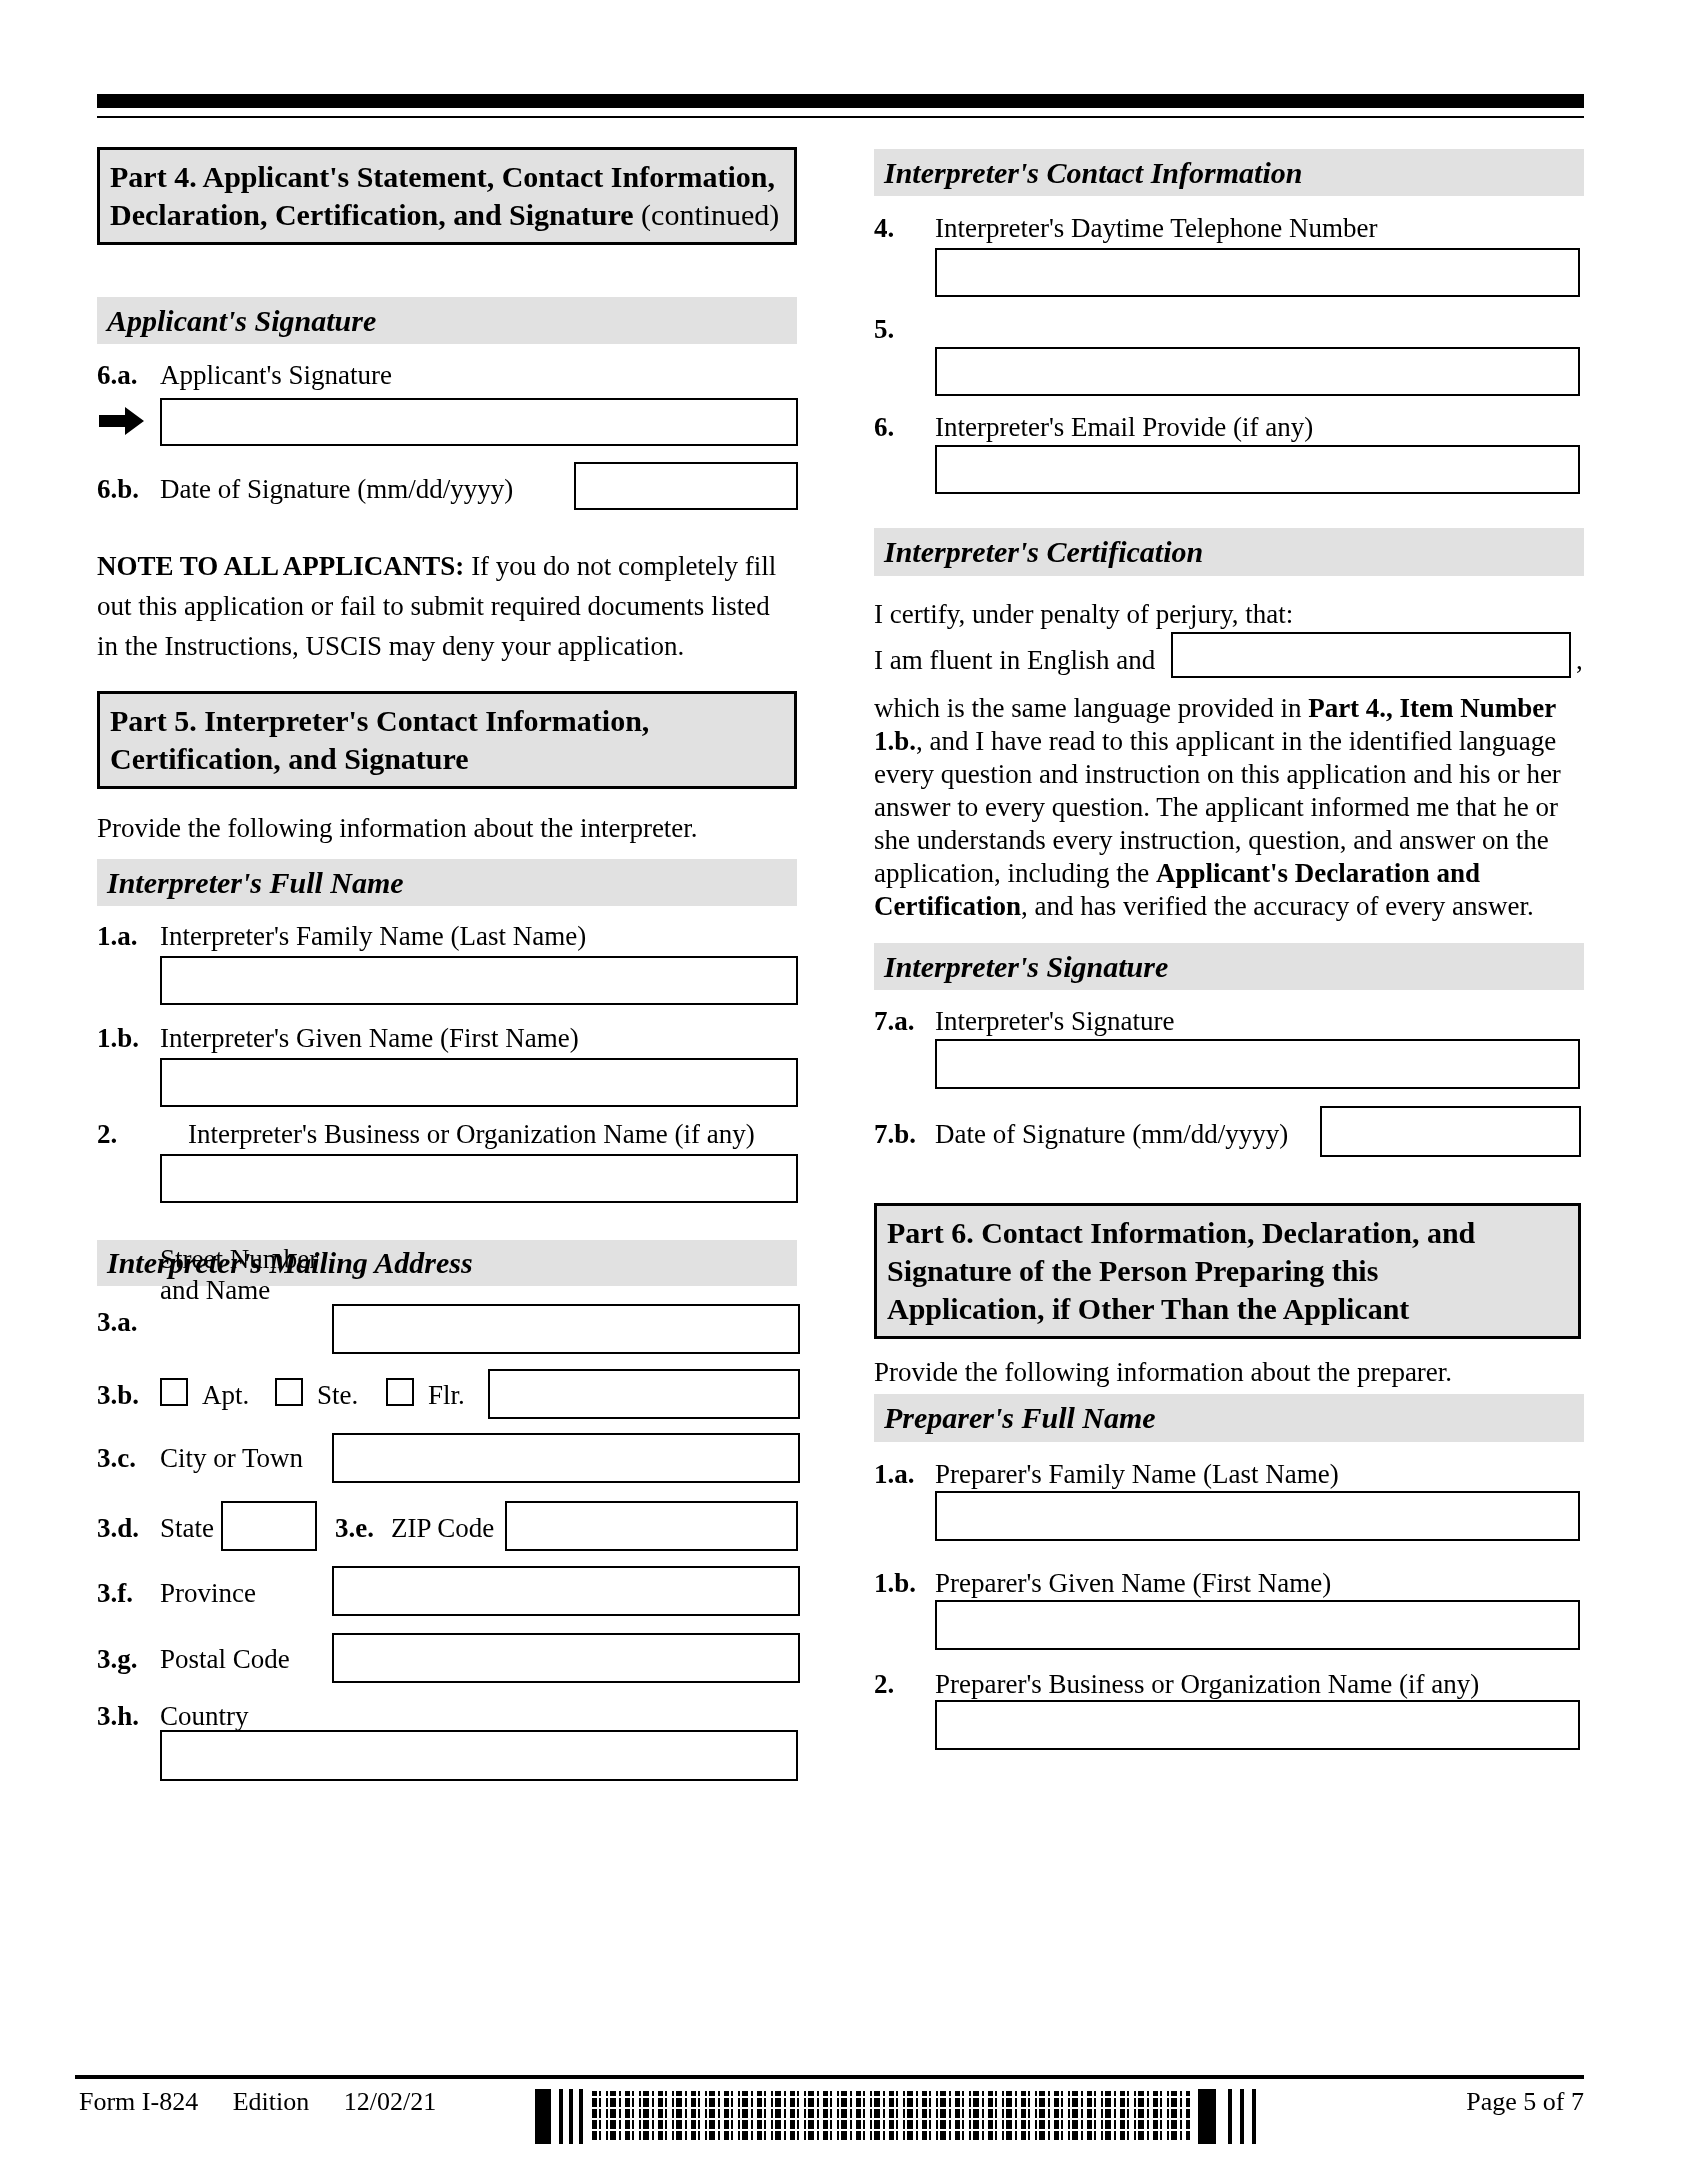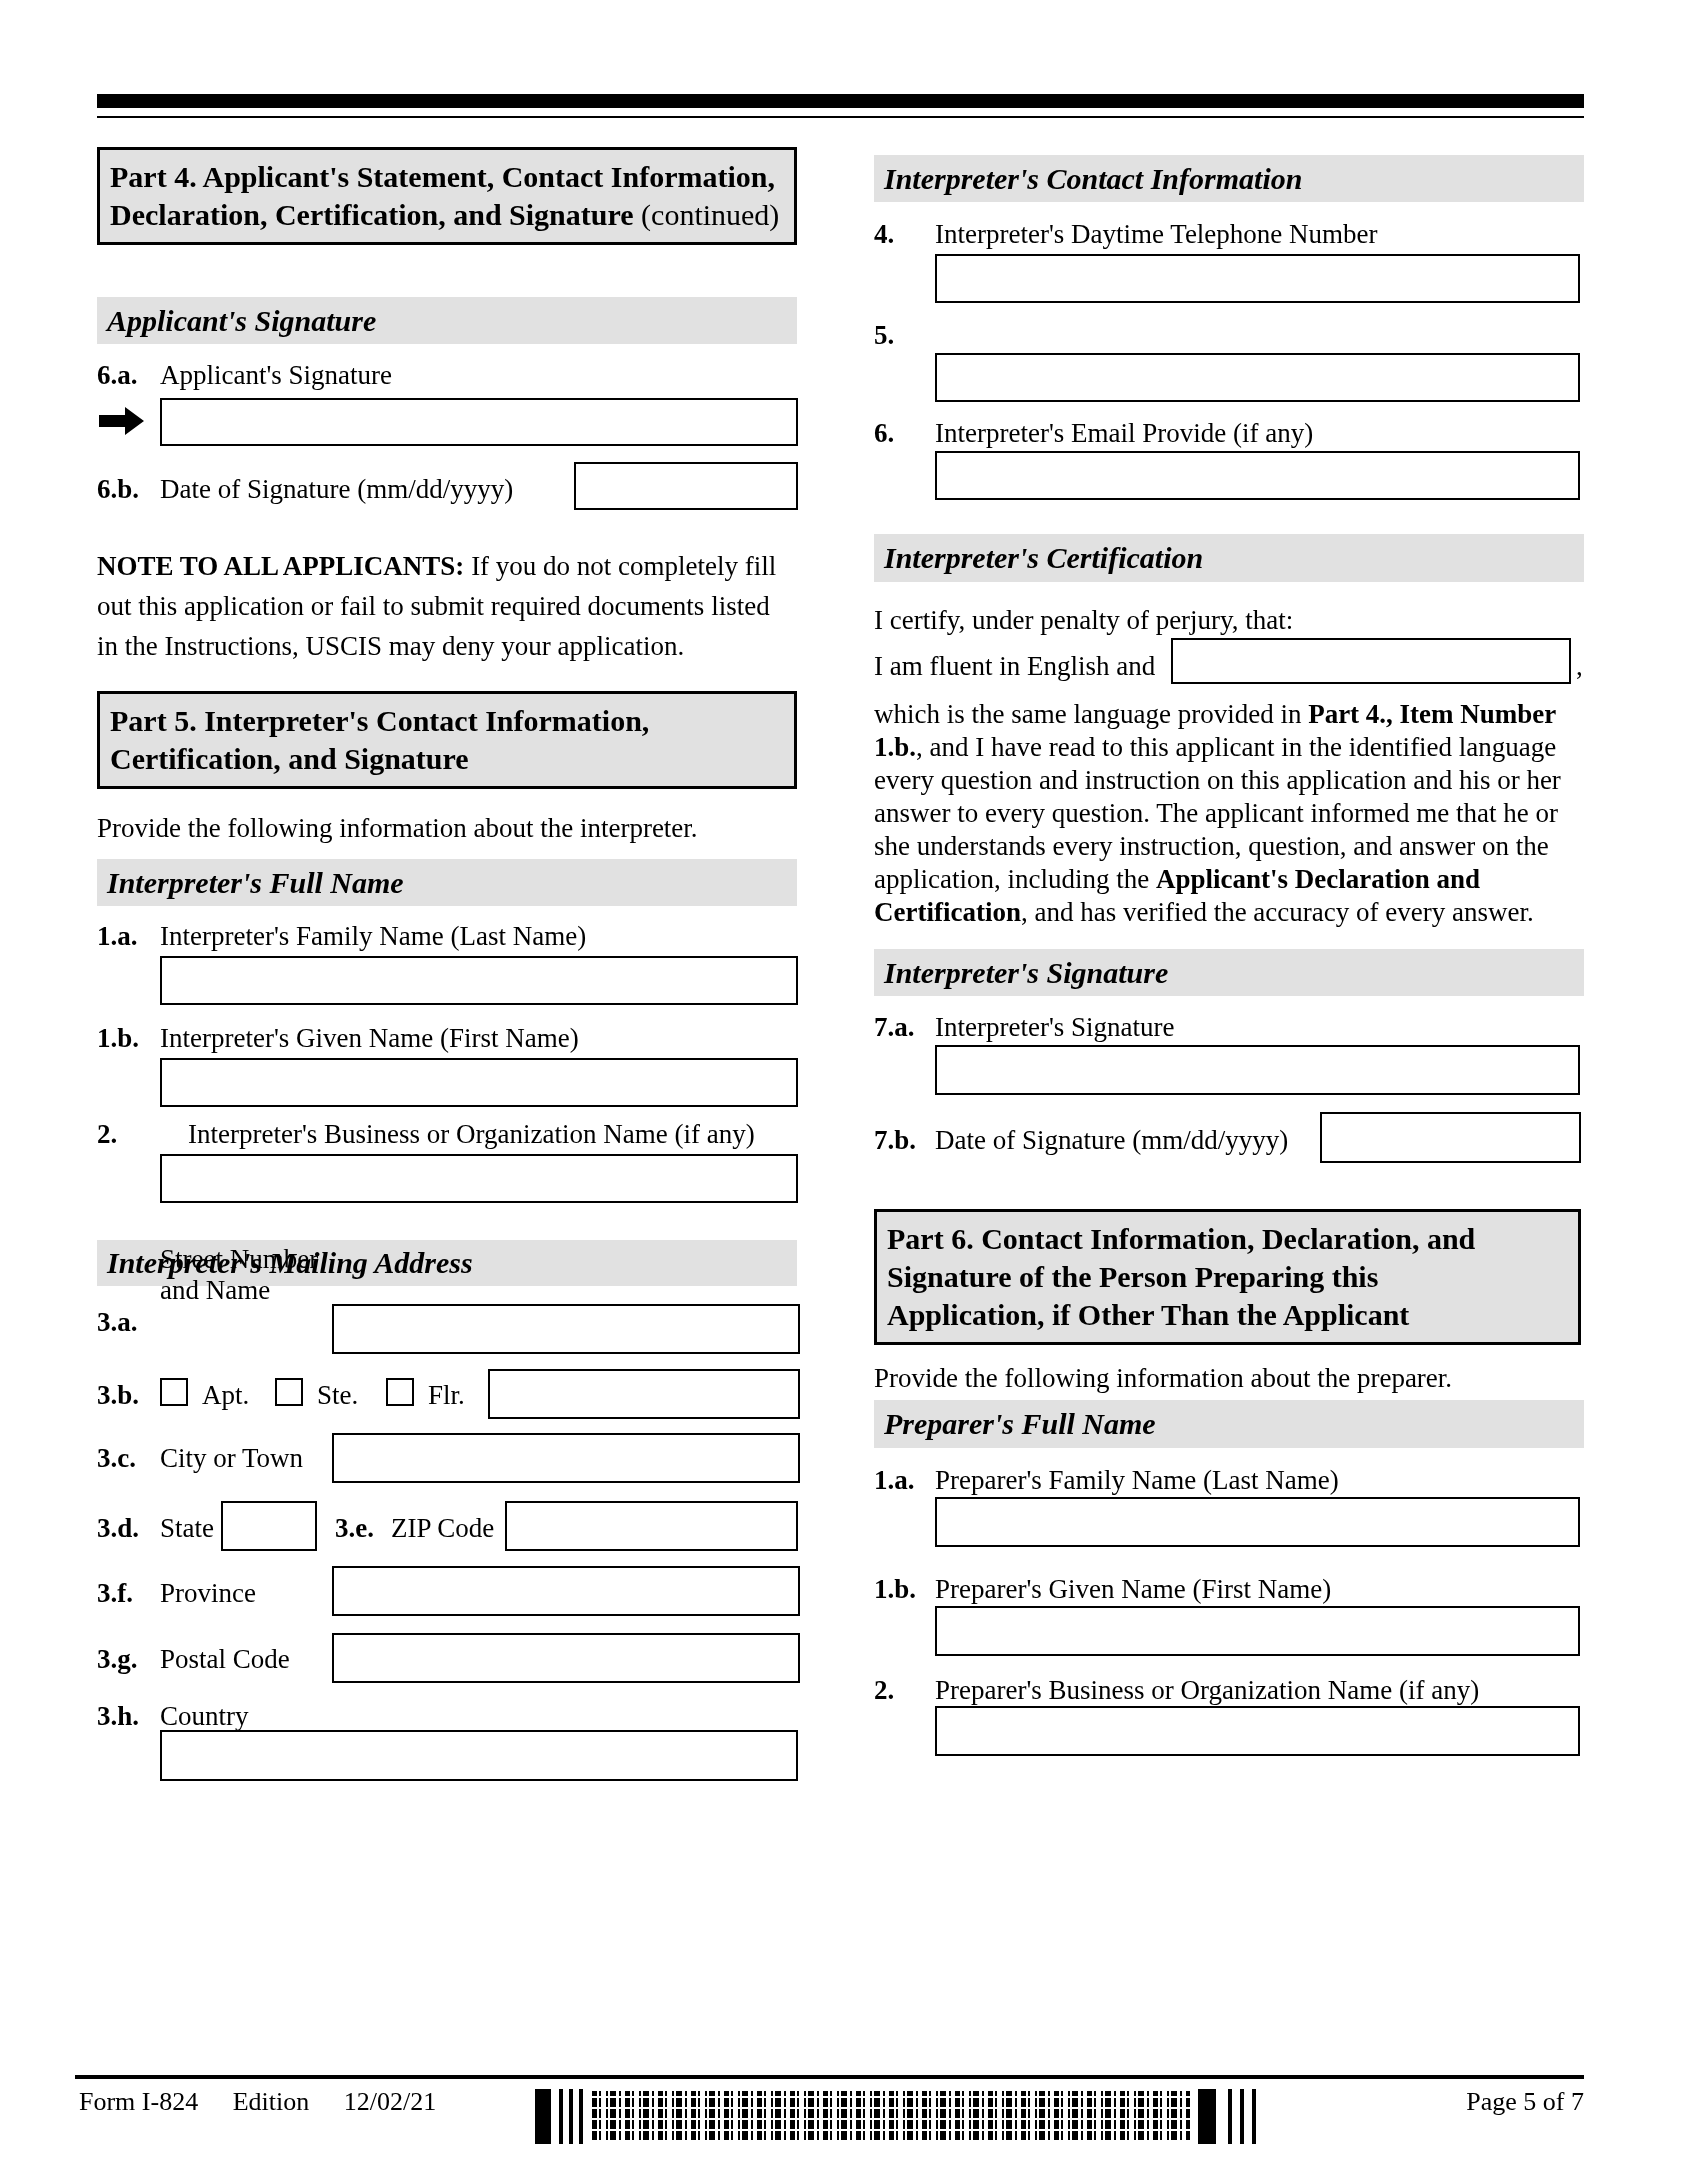--- a/index.html
+++ b/index.html
@@ -115,21 +115,21 @@
 
     <div class="abs num" style="left:0;top:1644px;">3.g.</div>
     <div class="abs lbl" style="left:63px;top:1644px;">Postal Code</div>
     <div class="abs inputbox" style="left:235px;top:1633px;width:468px;height:50px;"></div>
 
     <div class="abs num" style="left:0;top:1701px;">3.h.</div>
     <div class="abs lbl" style="left:63px;top:1701px;">Country</div>
     <div class="abs inputbox" style="left:63px;top:1730px;width:638px;height:51px;"></div>
   </div>
 
-  <div class="abs" style="left:874px;top:6px;width:710px;height:1938px;">
+  <div class="abs" style="left:874px;top:0;width:710px;height:1938px;">
 
     <div class="abs grayhead" style="left:0;top:149px;width:710px;height:47px;">
       <span>Interpreter's Contact Information</span>
     </div>
 
     <div class="abs num" style="left:0;top:213px;">4.</div>
     <div class="abs lbl" style="left:61px;top:213px;">Interpreter's Daytime Telephone Number</div>
     <div class="abs inputbox" style="left:61px;top:248px;width:645px;height:49px;"></div>
 
     <div class="abs num" style="left:0;top:314px;">5.</div>

